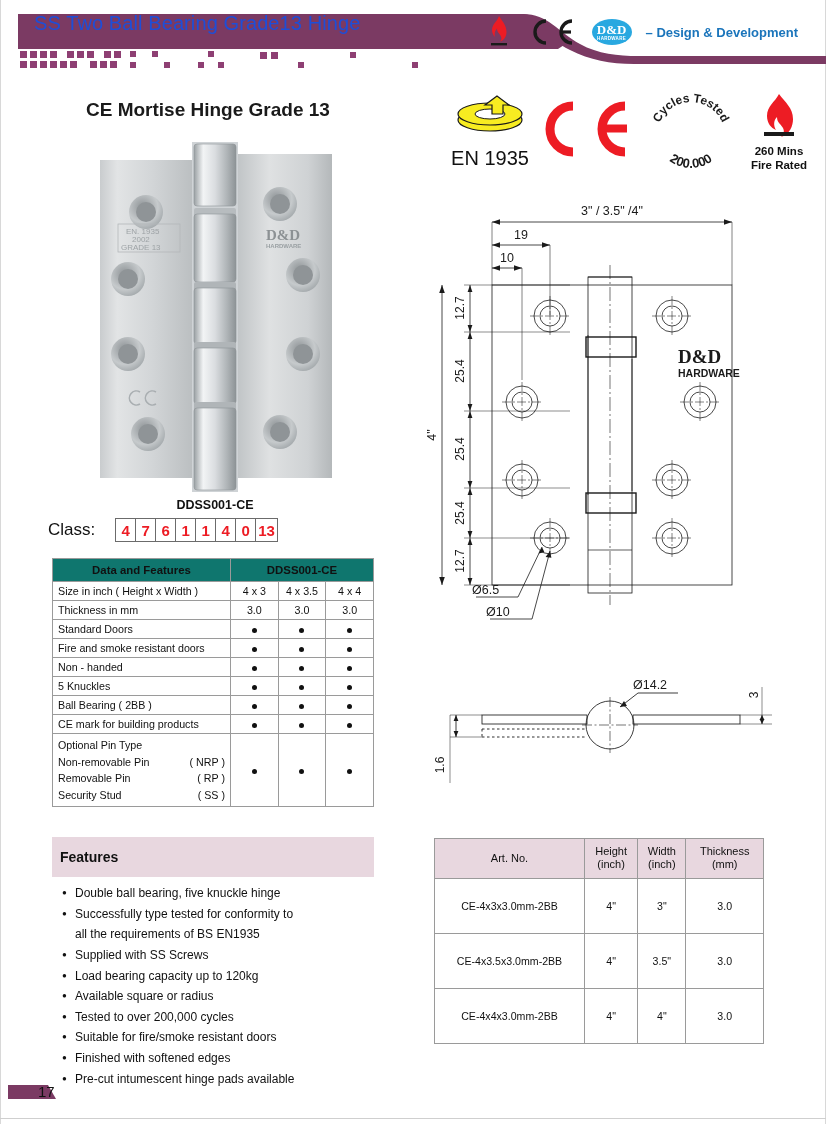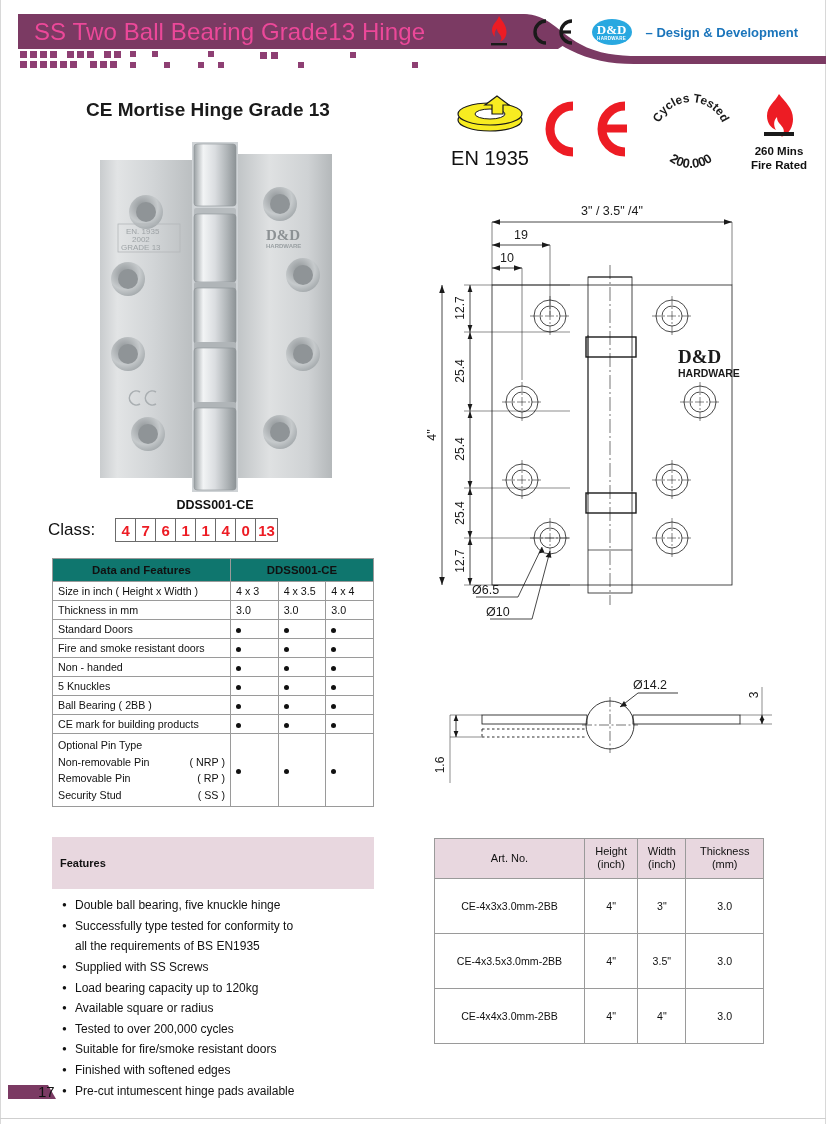--- a/index.html
+++ b/index.html
@@ -13,22 +13,22 @@
   .page { position: relative; width: 826px; height: 1124px; }
 
   
   .header-wrap { position: absolute; left: 0; top: 0; width: 826px; height: 72px; }
   .header-bar {
     position: absolute; left: 18px; top: 14px;
     width: 810px; height: 35px;
   }
   .header-bar svg { display: block; }
   .header-title {
-    position: absolute; left: 34px; top: 18px;
-    font-size: 24px; color: #ec4899; font-weight: 400;
+    position: absolute; left: 34px; top: 12px;
+    font-size: 20px; color: #1d4ed8; font-weight: 400;
     letter-spacing: 0.1px;
     white-space: nowrap;
   }
   .dotrow { position: absolute; left: 12px; top: 50px; width: 470px; height: 22px; }
 
   .hdr-icons { position: absolute; right: 28px; top: 15px; display: flex; align-items: center; gap: 14px; }
   .flame-red { width: 26px; height: 34px; position: relative; }
   .ce-hdr { font-family: "Liberation Serif", serif; font-size: 0; }
   .dd-logo-hdr {
     width: 40px; height: 26px; border-radius: 50%;
@@ -68,31 +68,31 @@
     border-collapse: collapse; font-size: 10.7px; color: #111;
   }
   .data-table td, .data-table th {
     border: 1px solid #9a9a9a; padding: 3px 5px; vertical-align: middle;
   }
   .data-table thead th {
     background: #0f766e; font-weight: bold; text-align: center; font-size: 11.4px;
     padding: 5px 4px;
   }
   .data-table td.feat { text-align: left; width: 168px; }
-  .data-table td.val { text-align: left; width: 45px; }
+  .data-table td.val { text-align: center; width: 45px; }
   .dotmark { display: inline-block; width: 5px; height: 5px; border-radius: 50%; background: #111; }
   .pin-cell { line-height: 1.55; }
   .pin-line { display: flex; justify-content: space-between; }
   .pin-line span:last-child { margin-left: 10px; }
 
   
   .features-box { position: absolute; left: 52px; top: 837px; width: 322px; }
   .features-head {
-    background: #E8D7DF; font-weight: bold; font-size: 11px;
-    padding: 20px 8px; color: #111;
+    background: #E8D7DF; font-weight: bold; font-size: 14px;
+    padding: 12px 8px; color: #111;
   }
   .features-list { margin-top: 6px; padding-left: 10px; }
   .features-list li {
     list-style: none; font-size: 12px; color: #111; line-height: 1.72;
     position: relative; padding-left: 13px;
   }
   .features-list li::before {
     content: "\25CF"; position: absolute; left: 0; top: 0; font-size: 8px; line-height: 2.6;
   }
   .features-list li.cont { padding-left: 13px; }

